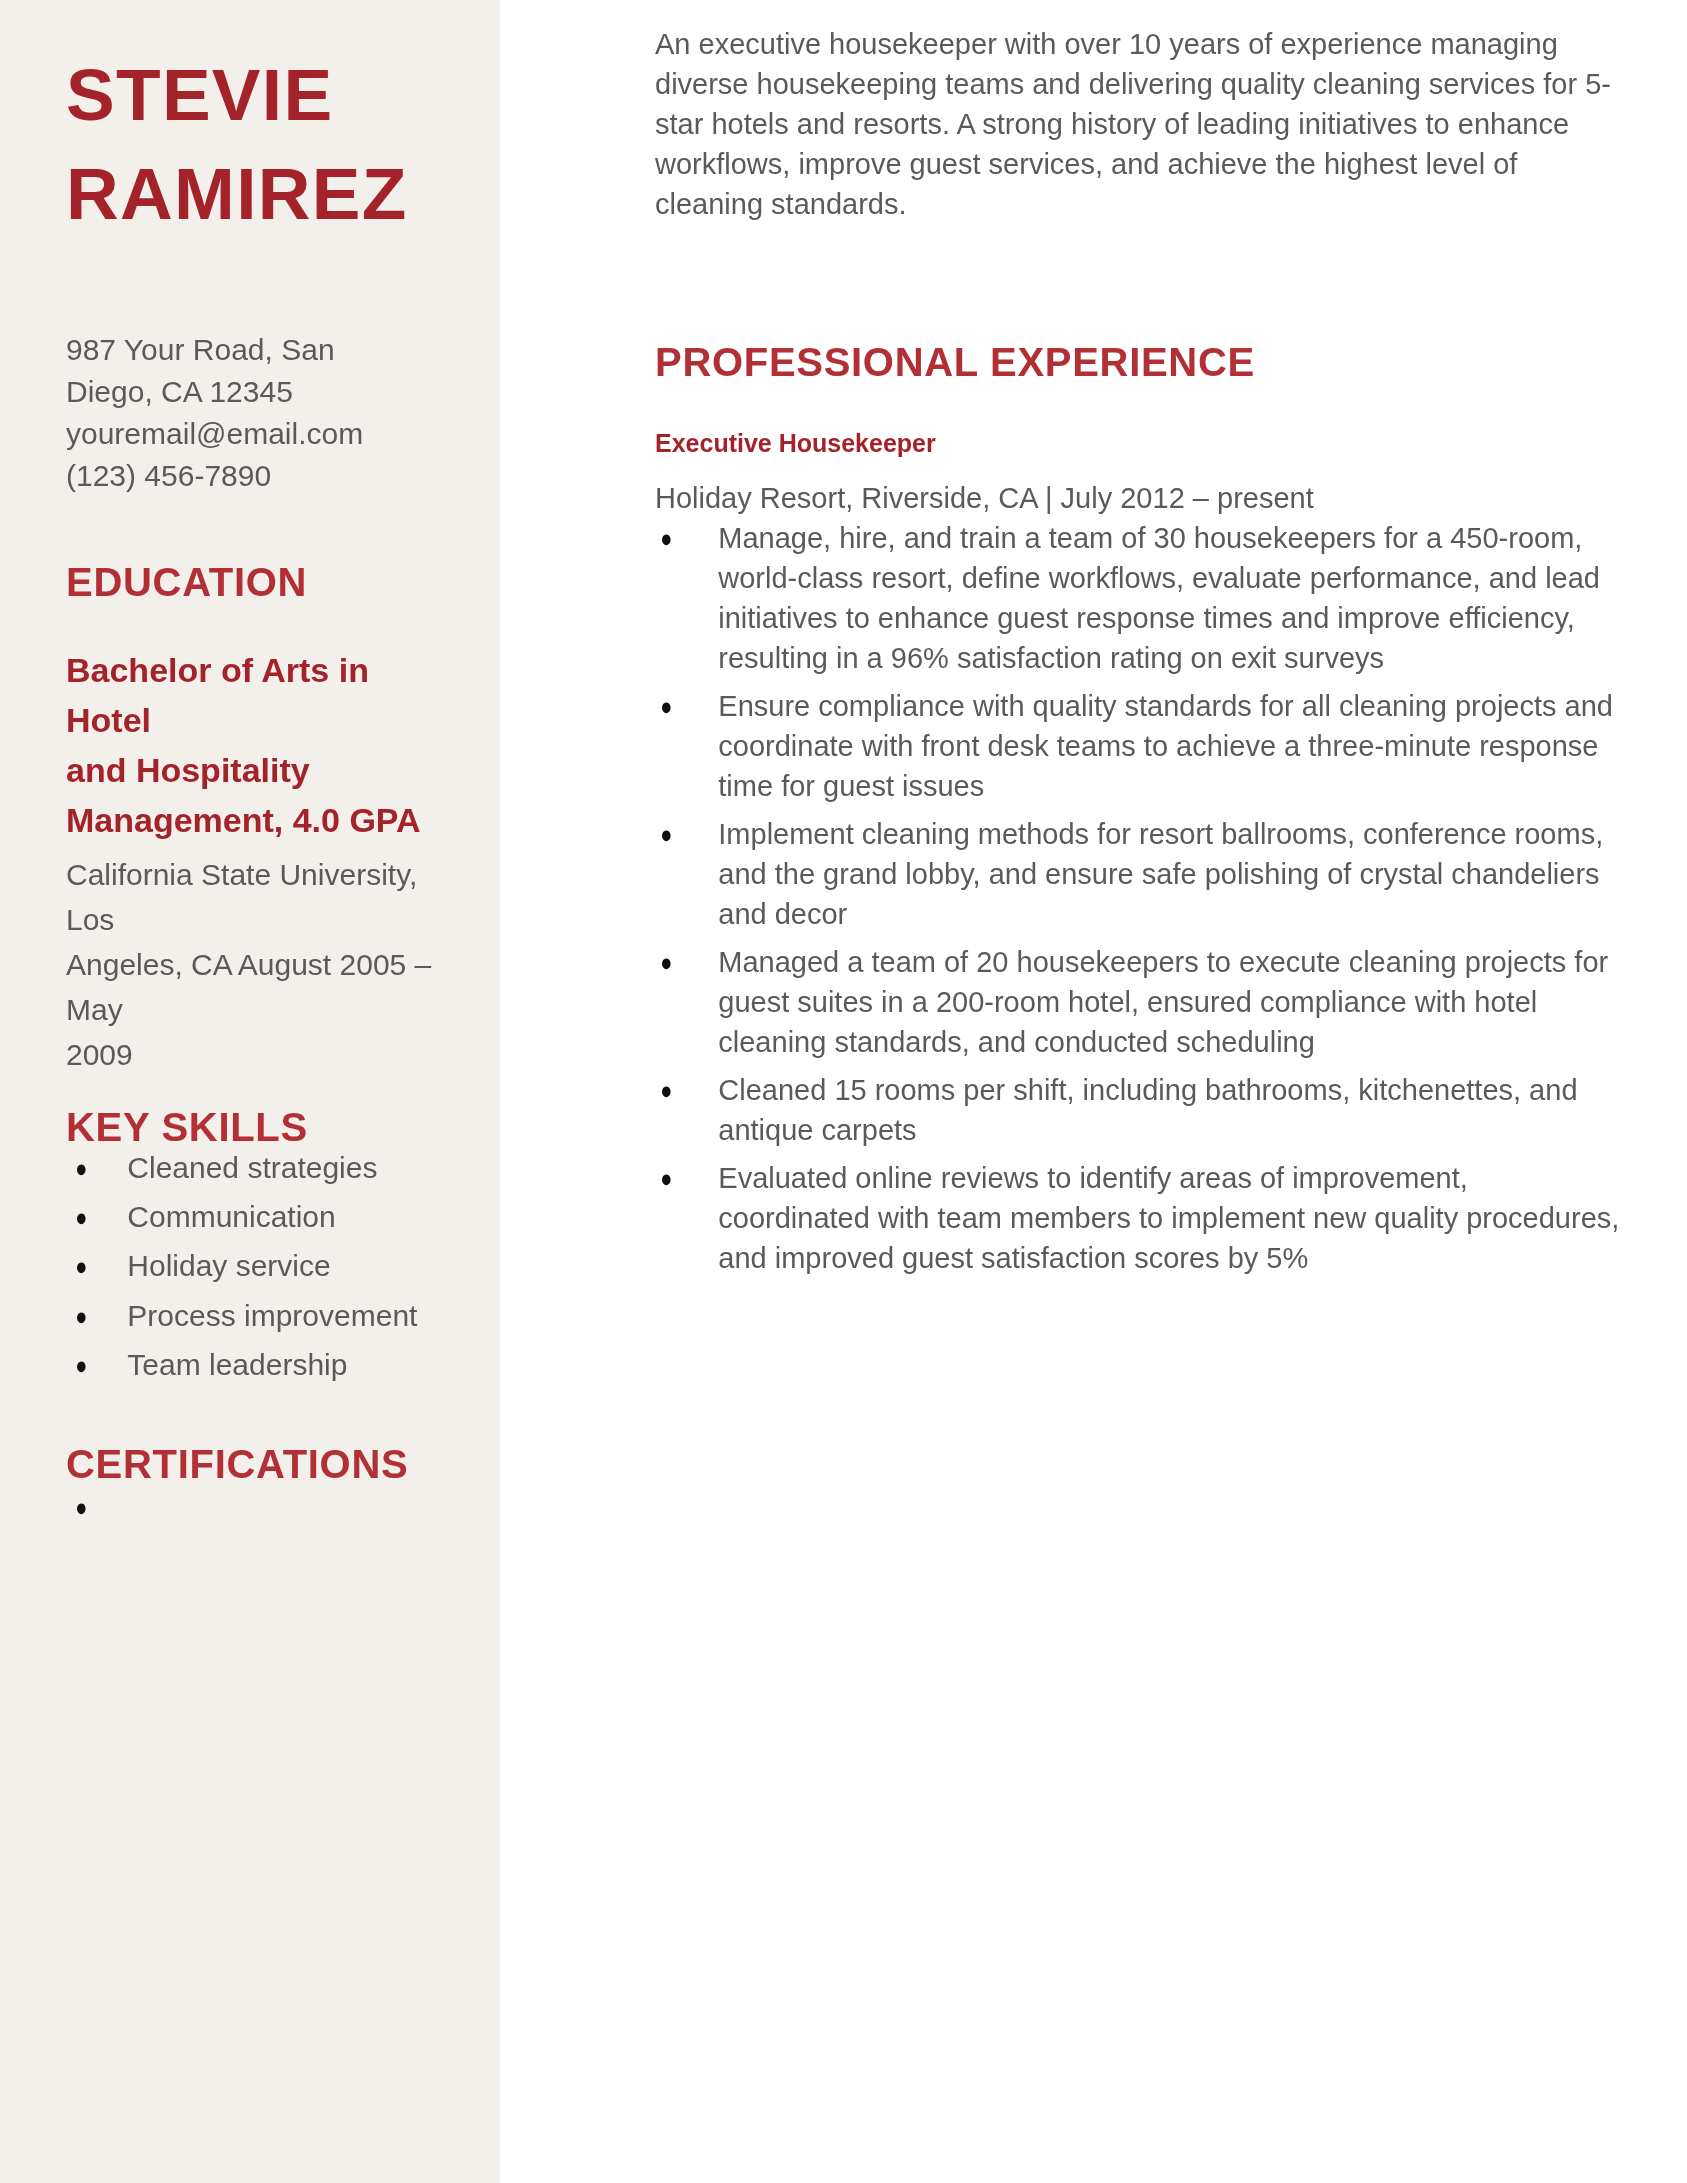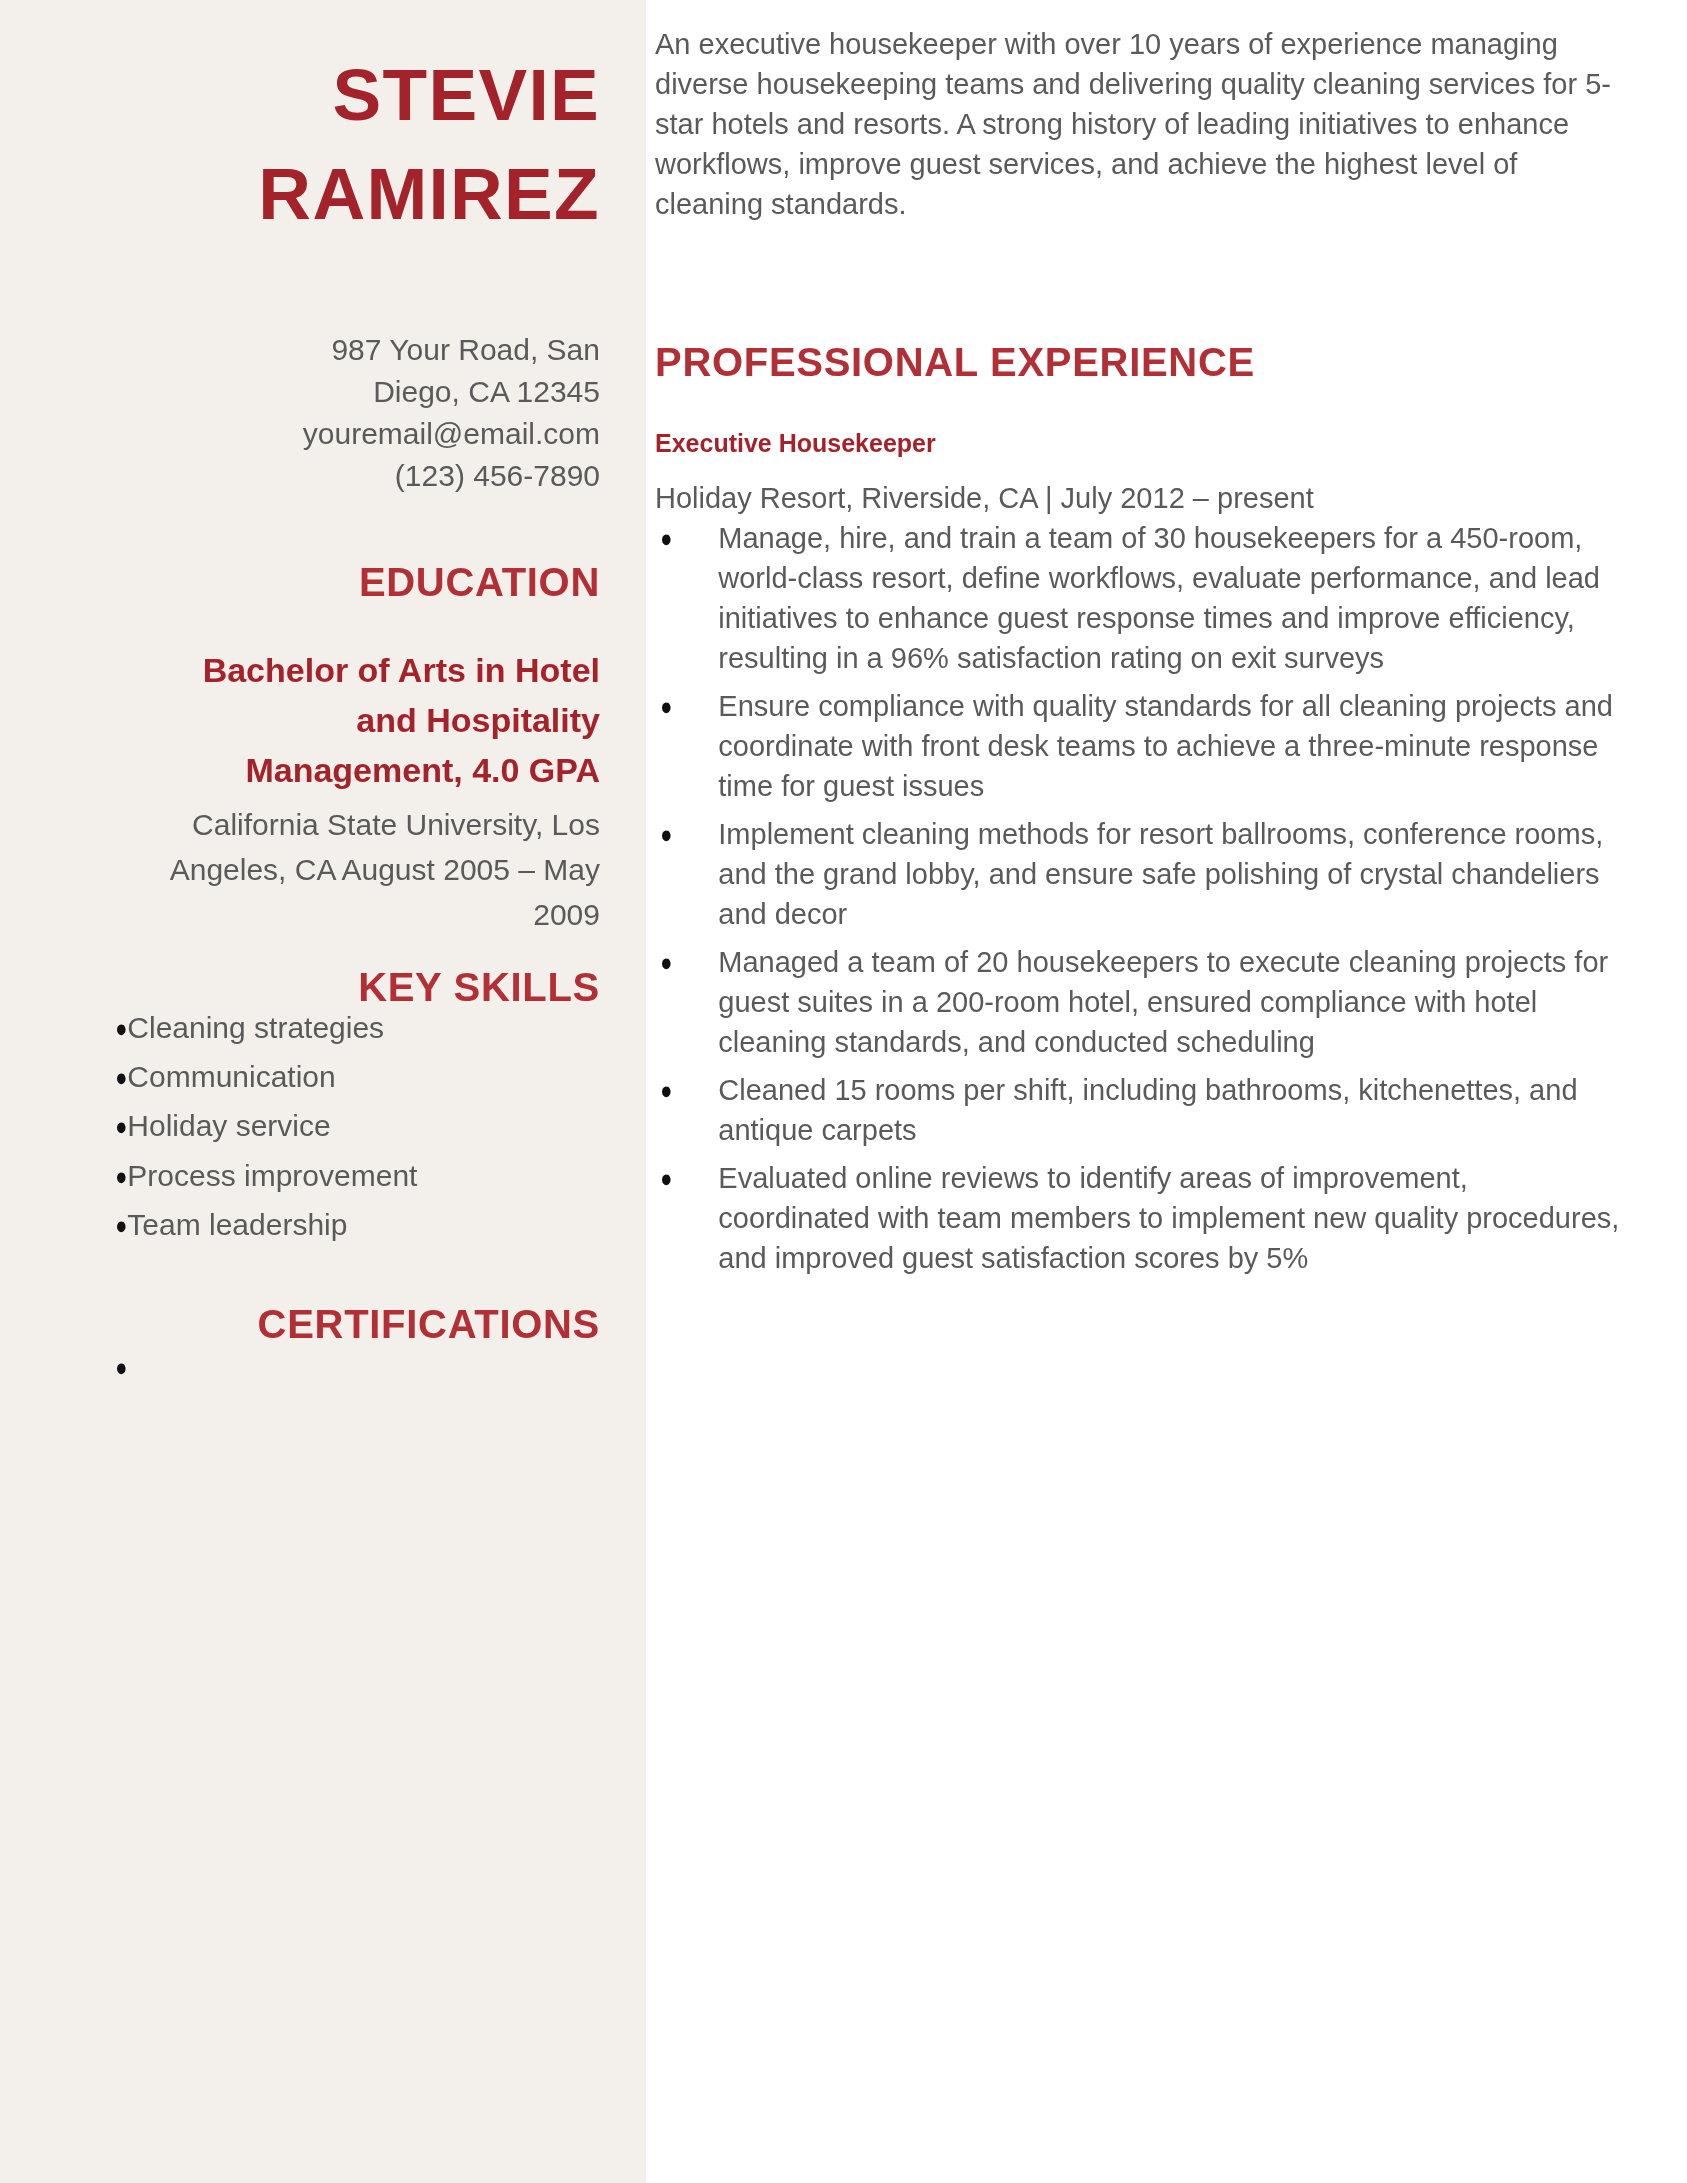--- a/index.html
+++ b/index.html
@@ -6,25 +6,24 @@
   body {
     width:1687px; height:2183px;
     background:#ffffff;
     font-family:"Liberation Sans", sans-serif;
     -webkit-font-smoothing:antialiased;
   }
   .page { position:relative; width:1687px; height:2183px; overflow:hidden; background:#ffffff; }
 
   
   .sidebar {
-    position:absolute; left:0; top:0; width:646px; height:2183px;
+    position:absolute; left:0; top:0; width:500px; height:2183px;
     background:var(--sidebar-bg);
     box-sizing:border-box;
     padding:40px 46px 0 66px;
-    text-align:right;
   }
   .candidate-name {
     margin:5.3px 0 0 0;
     font-size:73px; line-height:99px; font-weight:bold;
     letter-spacing:1.3px;
     color:var(--name-red);
   }
   .contact {
     margin-top:86px;
     font-size:30px; line-height:42px;
@@ -112,21 +111,21 @@
     <div class="contact">987 Your Road, San<br>Diego, CA 12345<br>youremail@email.com<br>(123) 456-7890</div>
 
     <h2 class="sb-heading h-education">EDUCATION</h2>
     <div class="degree">Bachelor of Arts in Hotel<br>and Hospitality<br>Management, 4.0 GPA</div>
     <div class="school">California State University, Los<br>Angeles, CA August 2005 – May<br>2009</div>
 
     <h2 class="sb-heading h-skills">KEY SKILLS</h2>
     <ul class="blist sb-list" id="skills-list">
         <li>
           <span class="bullet">●</span>
-          <span class="li-text">Cleaning strategies</span>
+          <span class="li-text">Cleaned strategies</span>
         </li>
         <li>
           <span class="bullet">●</span>
           <span class="li-text">Communication</span>
         </li>
         <li>
           <span class="bullet">●</span>
           <span class="li-text">Holiday service</span>
         </li>
         <li>

